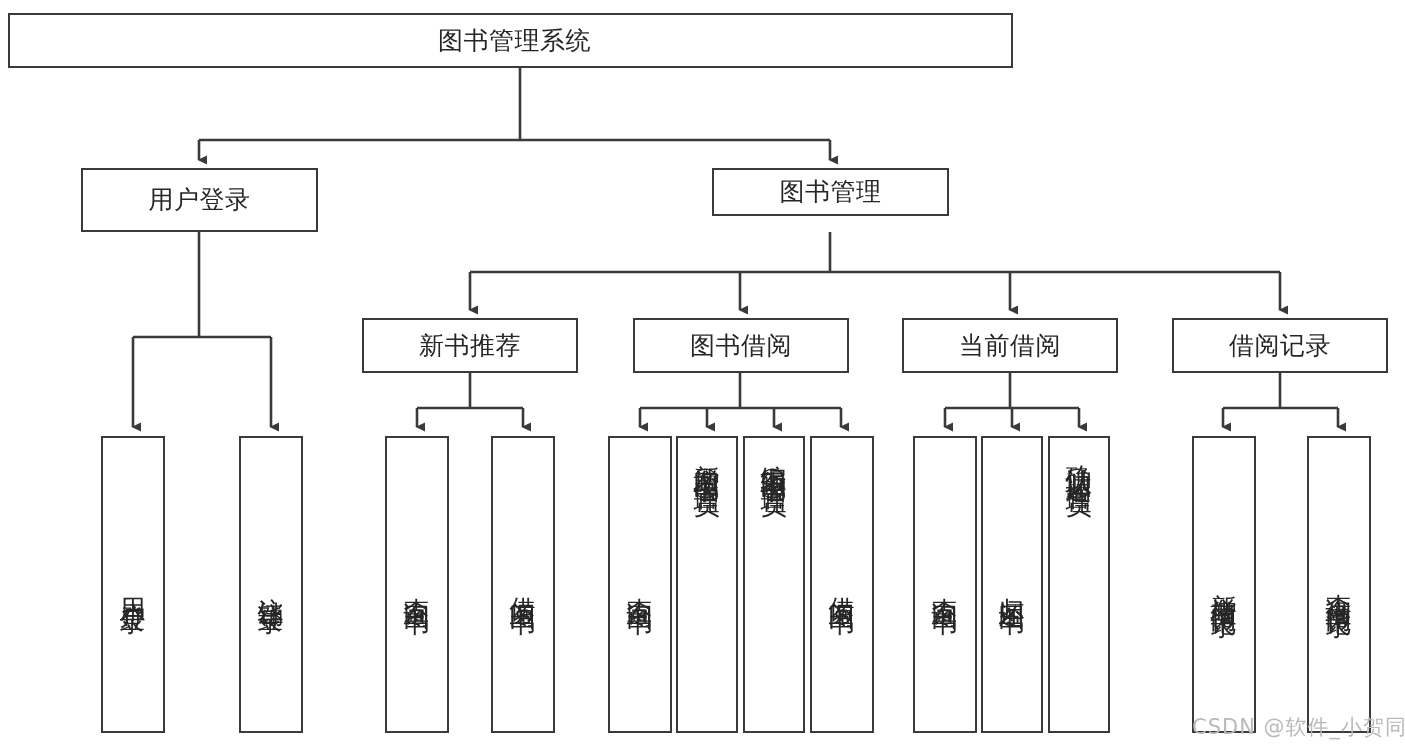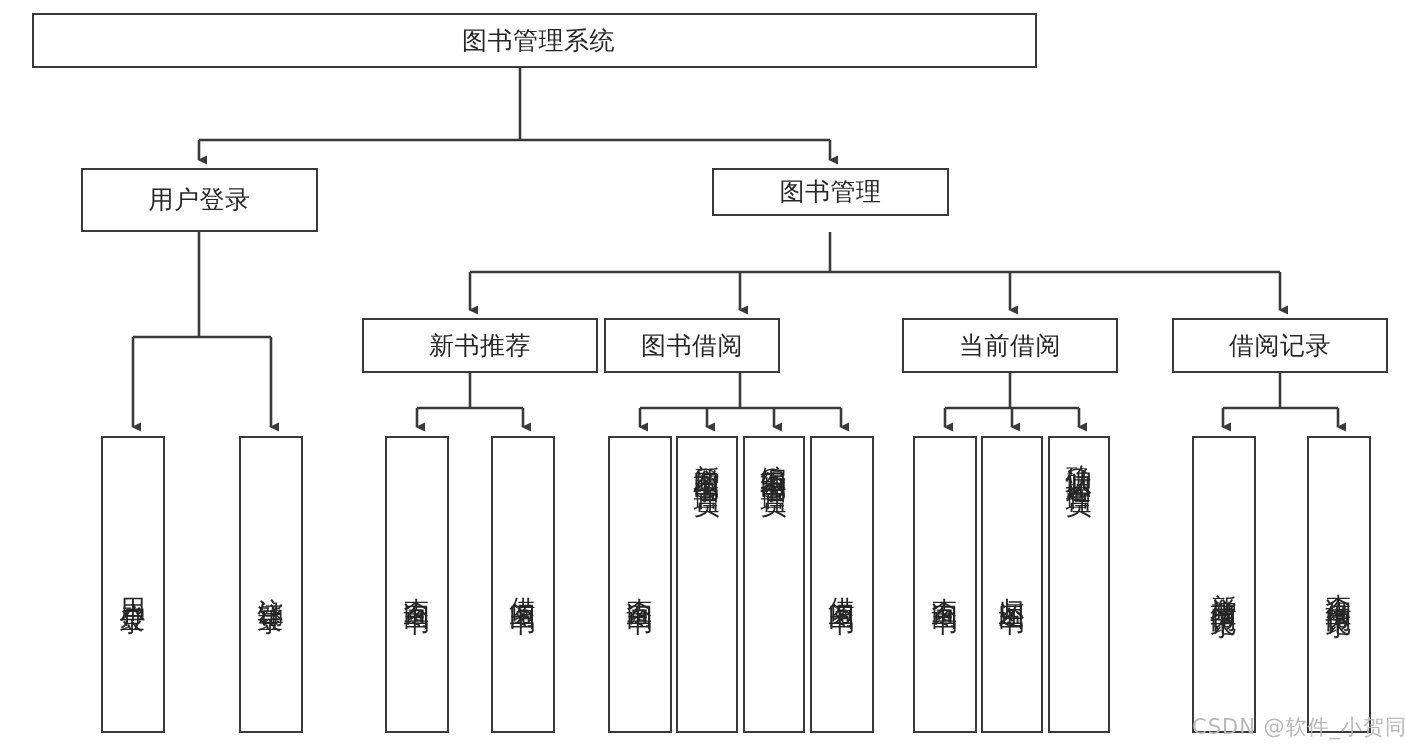--- a/index.html
+++ b/index.html
@@ -117,35 +117,35 @@
       <path d="M1012,408 L1012,427" marker-end="url(#arrow)"></path>
       <path d="M1079,408 L1079,427" marker-end="url(#arrow)"></path>
 
       <path d="M1280,373 L1280,408"></path>
       <path d="M1223,408 L1338,408"></path>
       <path d="M1223,408 L1223,427" marker-end="url(#arrow)"></path>
       <path d="M1338,408 L1338,427" marker-end="url(#arrow)"></path>
     </g>
   </svg>
 
-  <div class="node horiz" style="left:32px; top:13px; width:1005px; height:55px;padding-left:8px;">
+  <div class="node horiz" style="left:8px; top:13px; width:1005px; height:55px;padding-left:8px;">
     <span class="label">图书管理系统</span>
   </div>
 
   <div class="node horiz" style="left:81px; top:168px; width:237px; height:64px;">
     <span class="label">用户登录</span>
   </div>
   <div class="node horiz" style="left:712px; top:168px; width:237px; height:48px;">
     <span class="label">图书管理</span>
   </div>
 
-  <div class="node horiz" style="left:362px; top:318px; width:236px; height:55px;">
+  <div class="node horiz" style="left:362px; top:318px; width:216px; height:55px;">
     <span class="label">新书推荐</span>
   </div>
-  <div class="node horiz" style="left:604px; top:318px; width:176px; height:55px;">
+  <div class="node horiz" style="left:633px; top:318px; width:216px; height:55px;">
     <span class="label">图书借阅</span>
   </div>
   <div class="node horiz" style="left:902px; top:318px; width:216px; height:55px;">
     <span class="label">当前借阅</span>
   </div>
   <div class="node horiz" style="left:1172px; top:318px; width:216px; height:55px;">
     <span class="label">借阅记录</span>
   </div>
 
   <div class="node vert pad-mid" style="left:101px; top:436px; width:64px; height:297px;">

